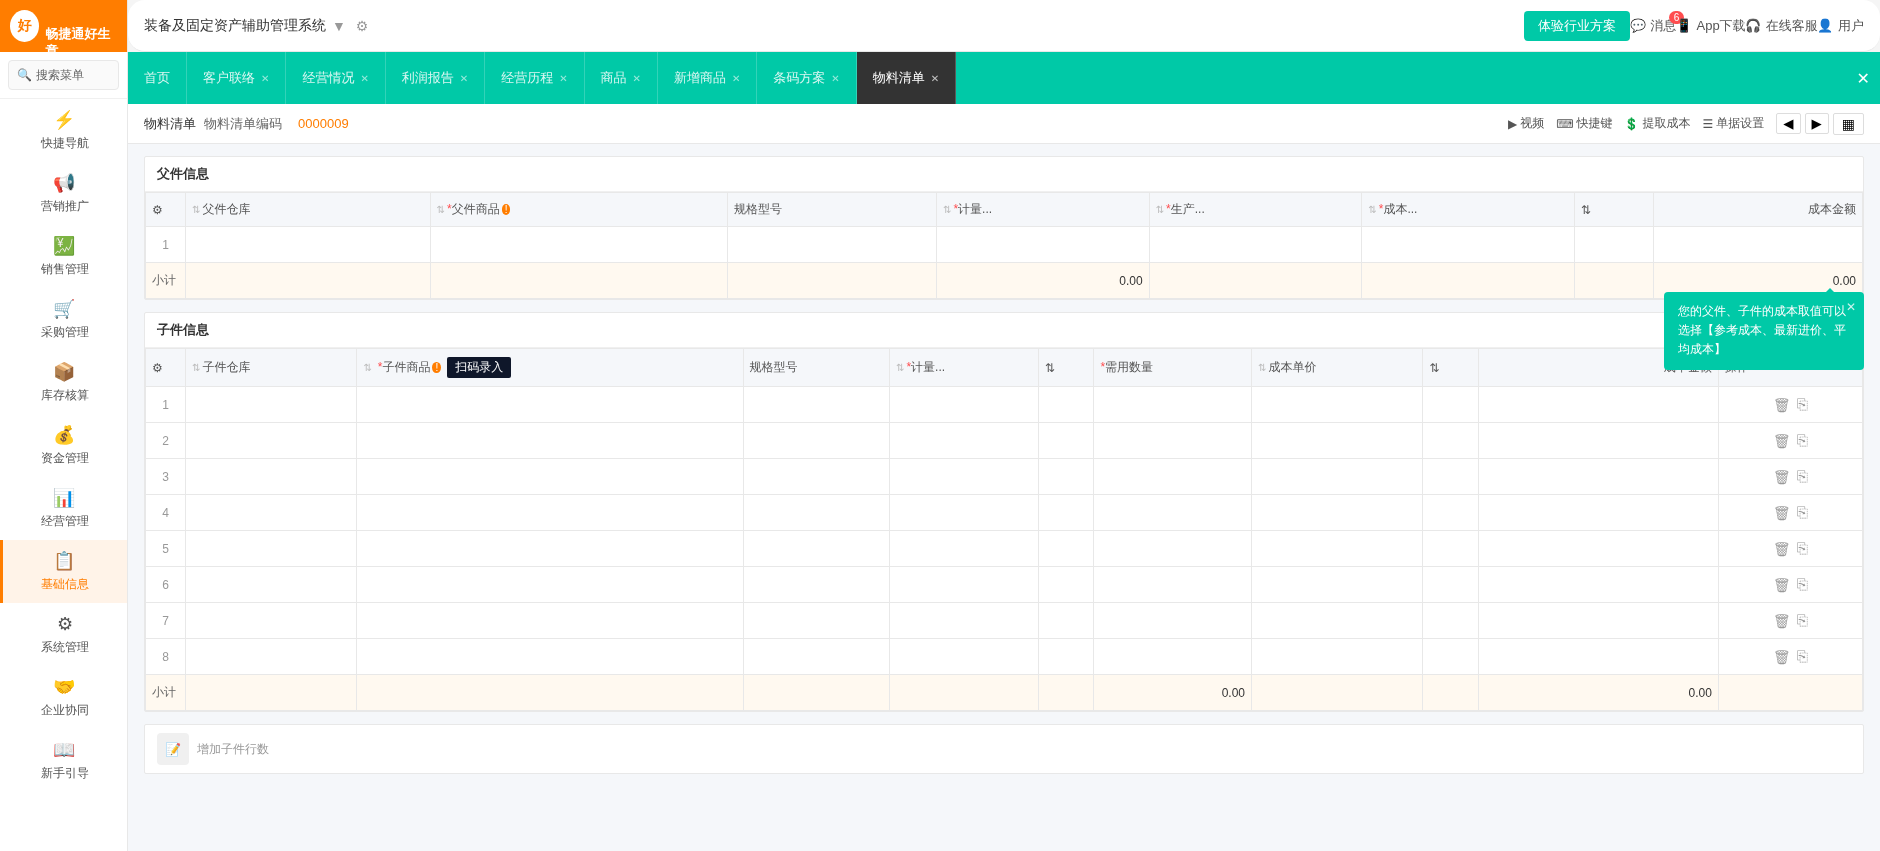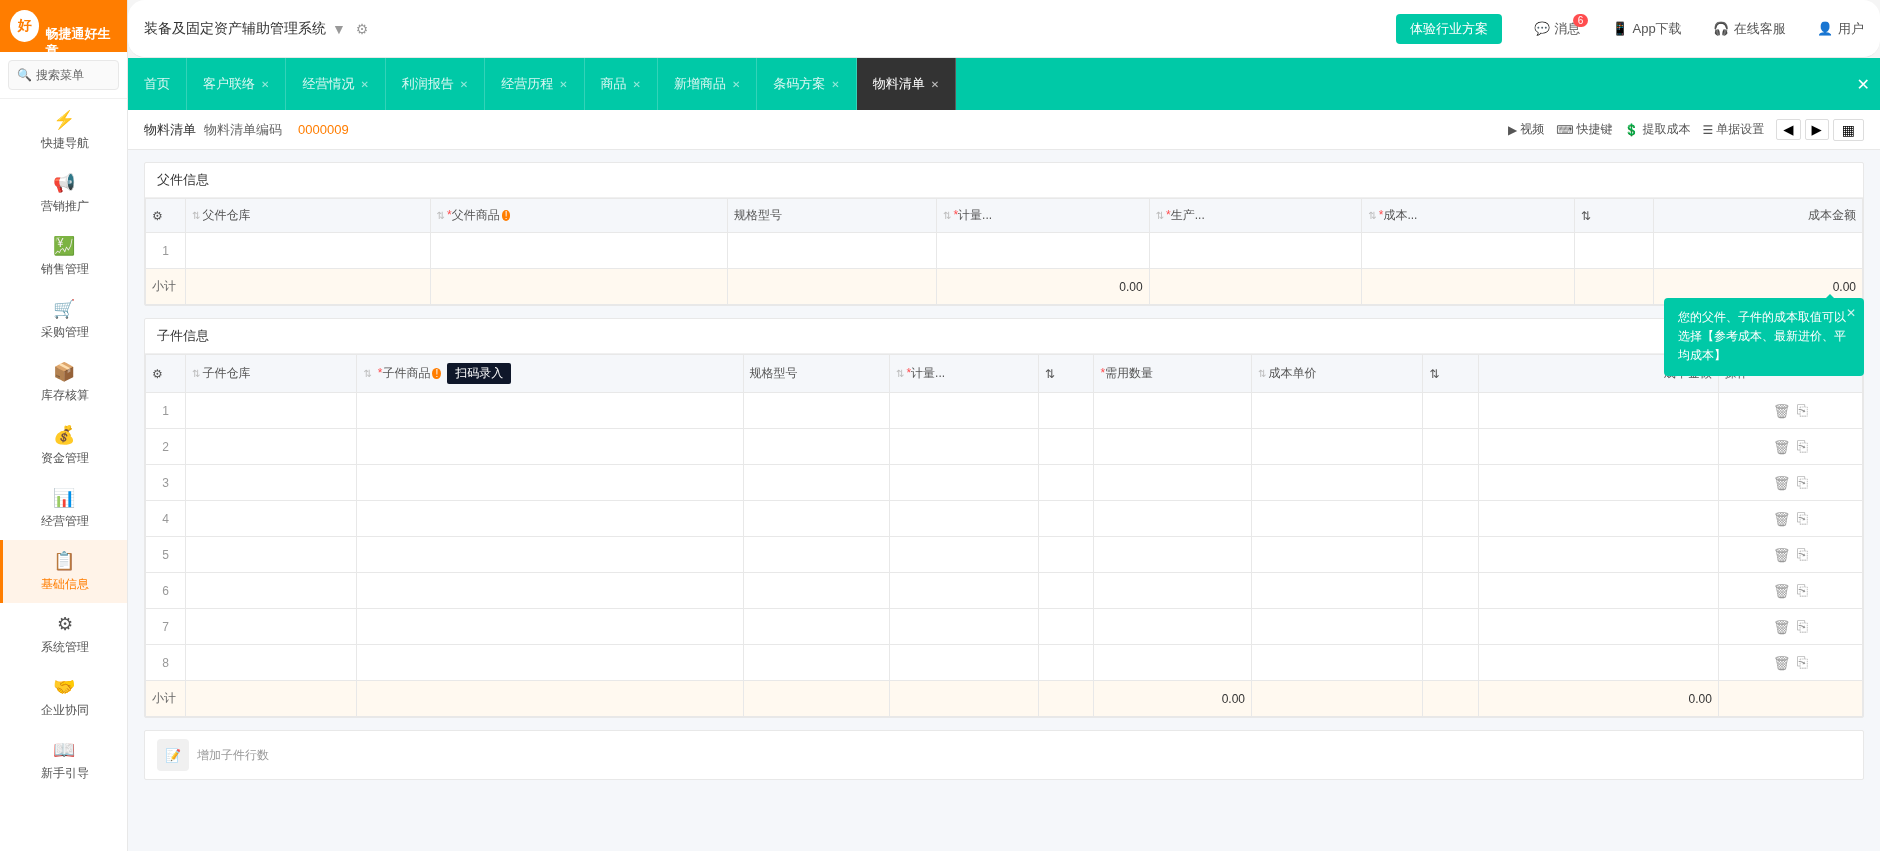--- a/index.html
+++ b/index.html
@@ -53,24 +53,24 @@
     .sidebar-item-icon { font-size: 18px; }
 
     
     .main { flex: 1; display: flex; flex-direction: column; height: 100%; overflow: hidden; }
 
     
     .top-header {
       background: #fff;
       border-bottom: 1px solid #e8e8e8;
       display: flex; align-items: center; justify-content: space-between;
-      padding: 0 16px; height: 58px; flex-shrink: 0; border-radius: 17px;
+      padding: 0 16px; height: 52px; flex-shrink: 0; border-radius: 17px;
     }
     .system-title { color: #333; font-size: 14px; font-weight: 500; display: flex; align-items: center; gap: 6px; }
-    .header-actions { display: flex; align-items: center; gap: 32px; margin-left: 9px; }
+    .header-actions { display: flex; align-items: center; gap: 0; margin-left: 9px; }
     .header-action-item { display: flex; align-items: center; gap: 4px; color: #555; cursor: pointer; font-size: 13px; position: relative; }
     .badge { background: #ff4d4f; color: #fff; border-radius: 10px; padding: 1px 5px; font-size: 10px; position: absolute; top: -6px; right: -8px; }
     .trial-btn { background: #00c9a7; color: #fff; border: none; border-radius: 4px; padding: 6px 14px; cursor: pointer; font-size: 13px; }
 
     
     .nav-tabs {
       background: #00c9a7;
       display: flex; align-items: center;
       height: 52px; flex-shrink: 0;
       overflow: hidden;
@@ -99,21 +99,21 @@
     .breadcrumb-current { font-weight: 500; color: #333; }
     .breadcrumb-code { color: #ff7d00; margin-left: 8px; font-size: 13px; }
     .breadcrumb-actions { display: flex; align-items: center; gap: 12px; font-size: 12px; color: #555; }
     .breadcrumb-action { display: flex; align-items: center; gap: 3px; cursor: pointer; }
 
     
     .content-area { padding: 12px 16px; }
 
     
     .section { background: #fff; border: 1px solid #e8e8e8; border-radius: 2px; margin-bottom: 12px; }
-    .section-title { padding: 8px 12px; font-size: 13px; font-weight: 400; color: #333; border-bottom: 1px solid #f0f0f0; }
+    .section-title { padding: 8px 12px; font-size: 13px; font-weight: 700; color: #333; border-bottom: 1px solid #f0f0f0; }
 
     
     .data-table { width: 100%; border-collapse: collapse; font-size: 12px; }
     .data-table th {
       background: #f5f7fa;
       border: 1px solid #e8e8e8;
       padding: 8px 6px;
       text-align: left;
       color: #555;
       font-weight: normal;

